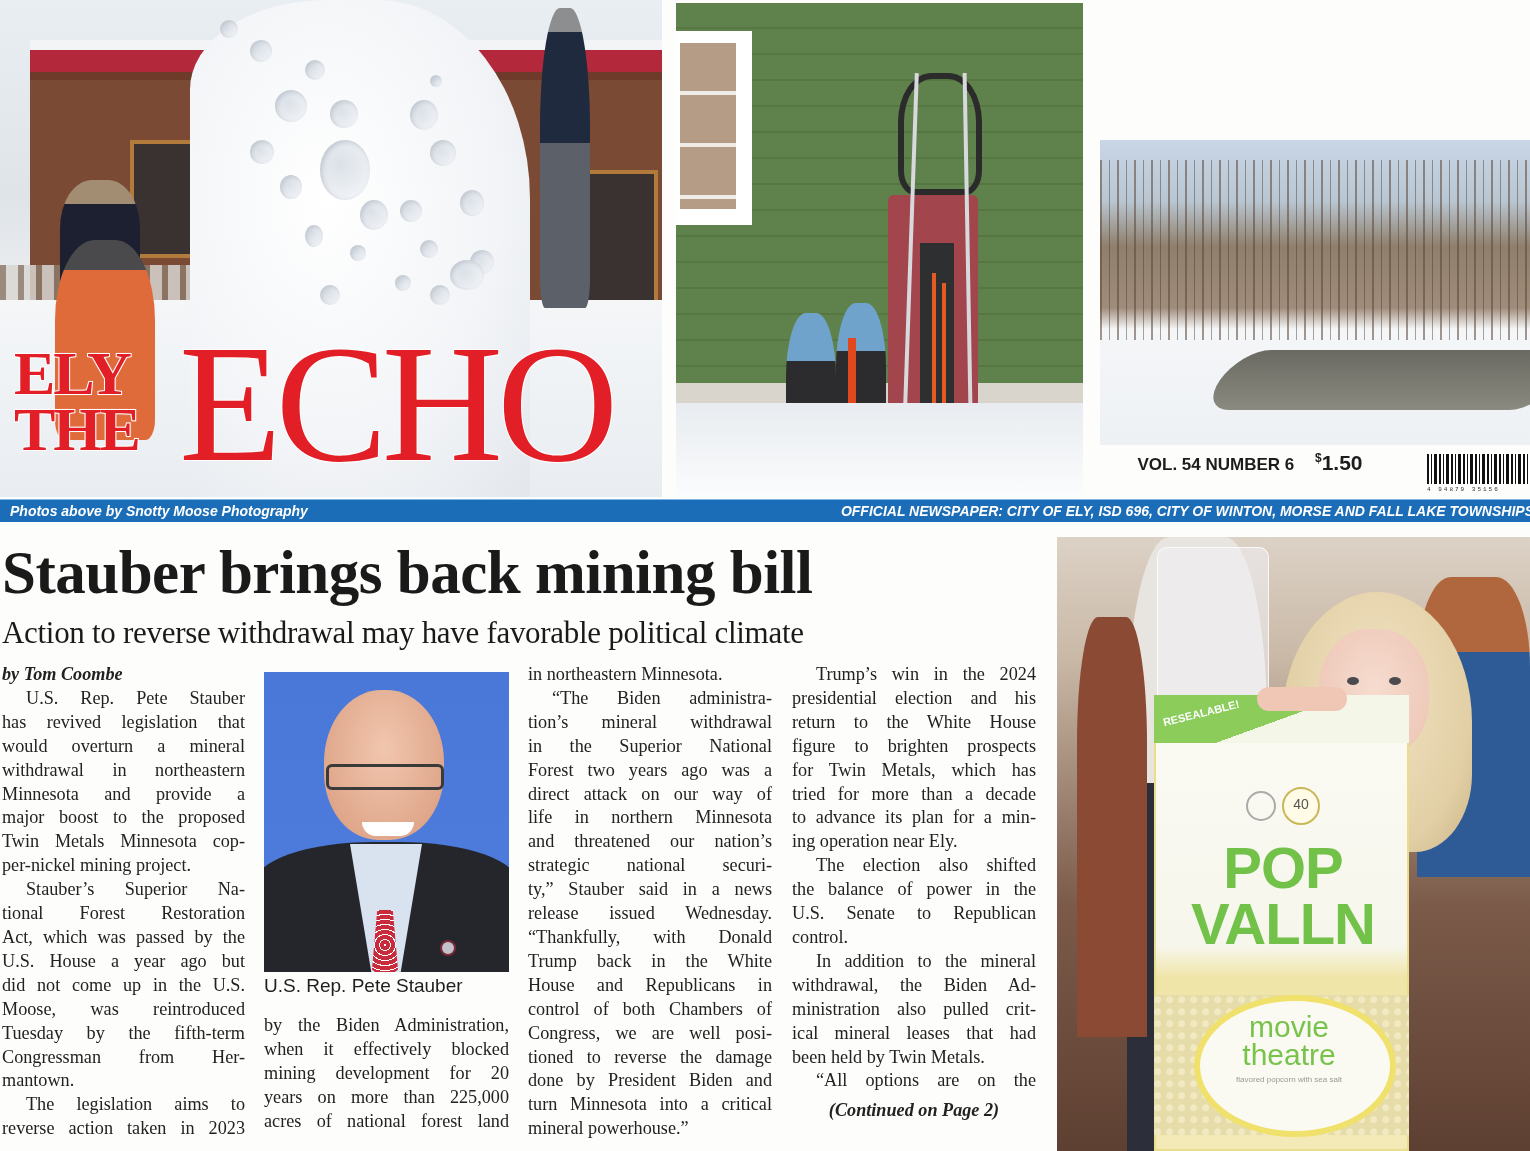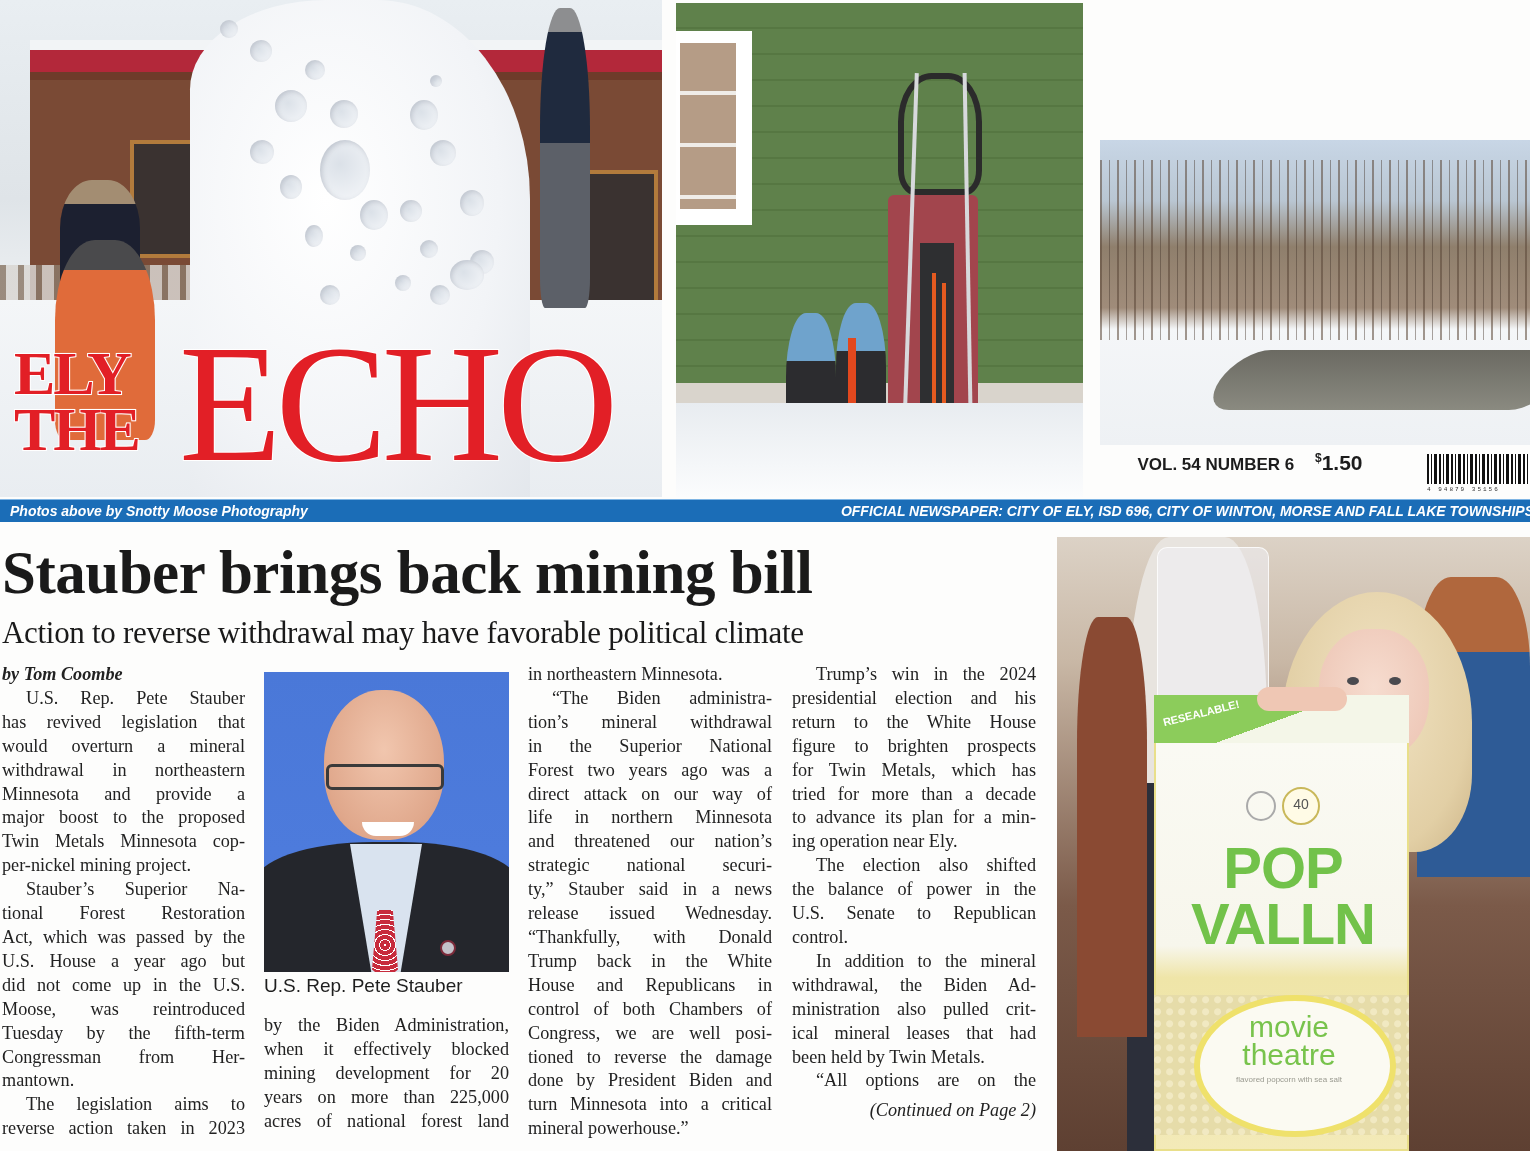--- a/index.html
+++ b/index.html
@@ -109,21 +109,21 @@
   .subhead {
     left: 2px; top: 613px; font-family: "Liberation Serif", serif;
     font-size: 31px; line-height: 40px; color: #1a1a1a; white-space: nowrap; letter-spacing: -0.3px;
   }
 
   
   .col { position: absolute; font-family: "Liberation Serif", serif; font-size: 18.2px; line-height: 23.9px; color: #222; text-align: justify; }
   .col .line { display: block; text-align: justify; text-align-last: justify; white-space: nowrap; }
   .col .line.last { text-align-last: left; }
   .byline { font-style: italic; font-weight: bold; text-indent: 0; }
-  .continued { font-style: italic; font-weight: normal; text-align: right; text-indent: 0; margin-top: 6px; }
+  .continued { font-style: italic; font-weight: bold; text-align: center; text-indent: 0; margin-top: 6px; }
 
   #col1 { left: 2px; top: 663px; width: 243px; }
   #col2 { left: 264px; top: 1014px; width: 245px; }
   #col3 { left: 528px; top: 663px; width: 244px; }
   #col4 { left: 792px; top: 663px; width: 244px; }
 
   
   #photo-portrait {
     left: 264px; top: 672px; width: 245px; height: 300px; overflow: hidden;
     background: linear-gradient(180deg, #4a78d8 0%, #4d7bdc 60%, #4b77d2 100%);

